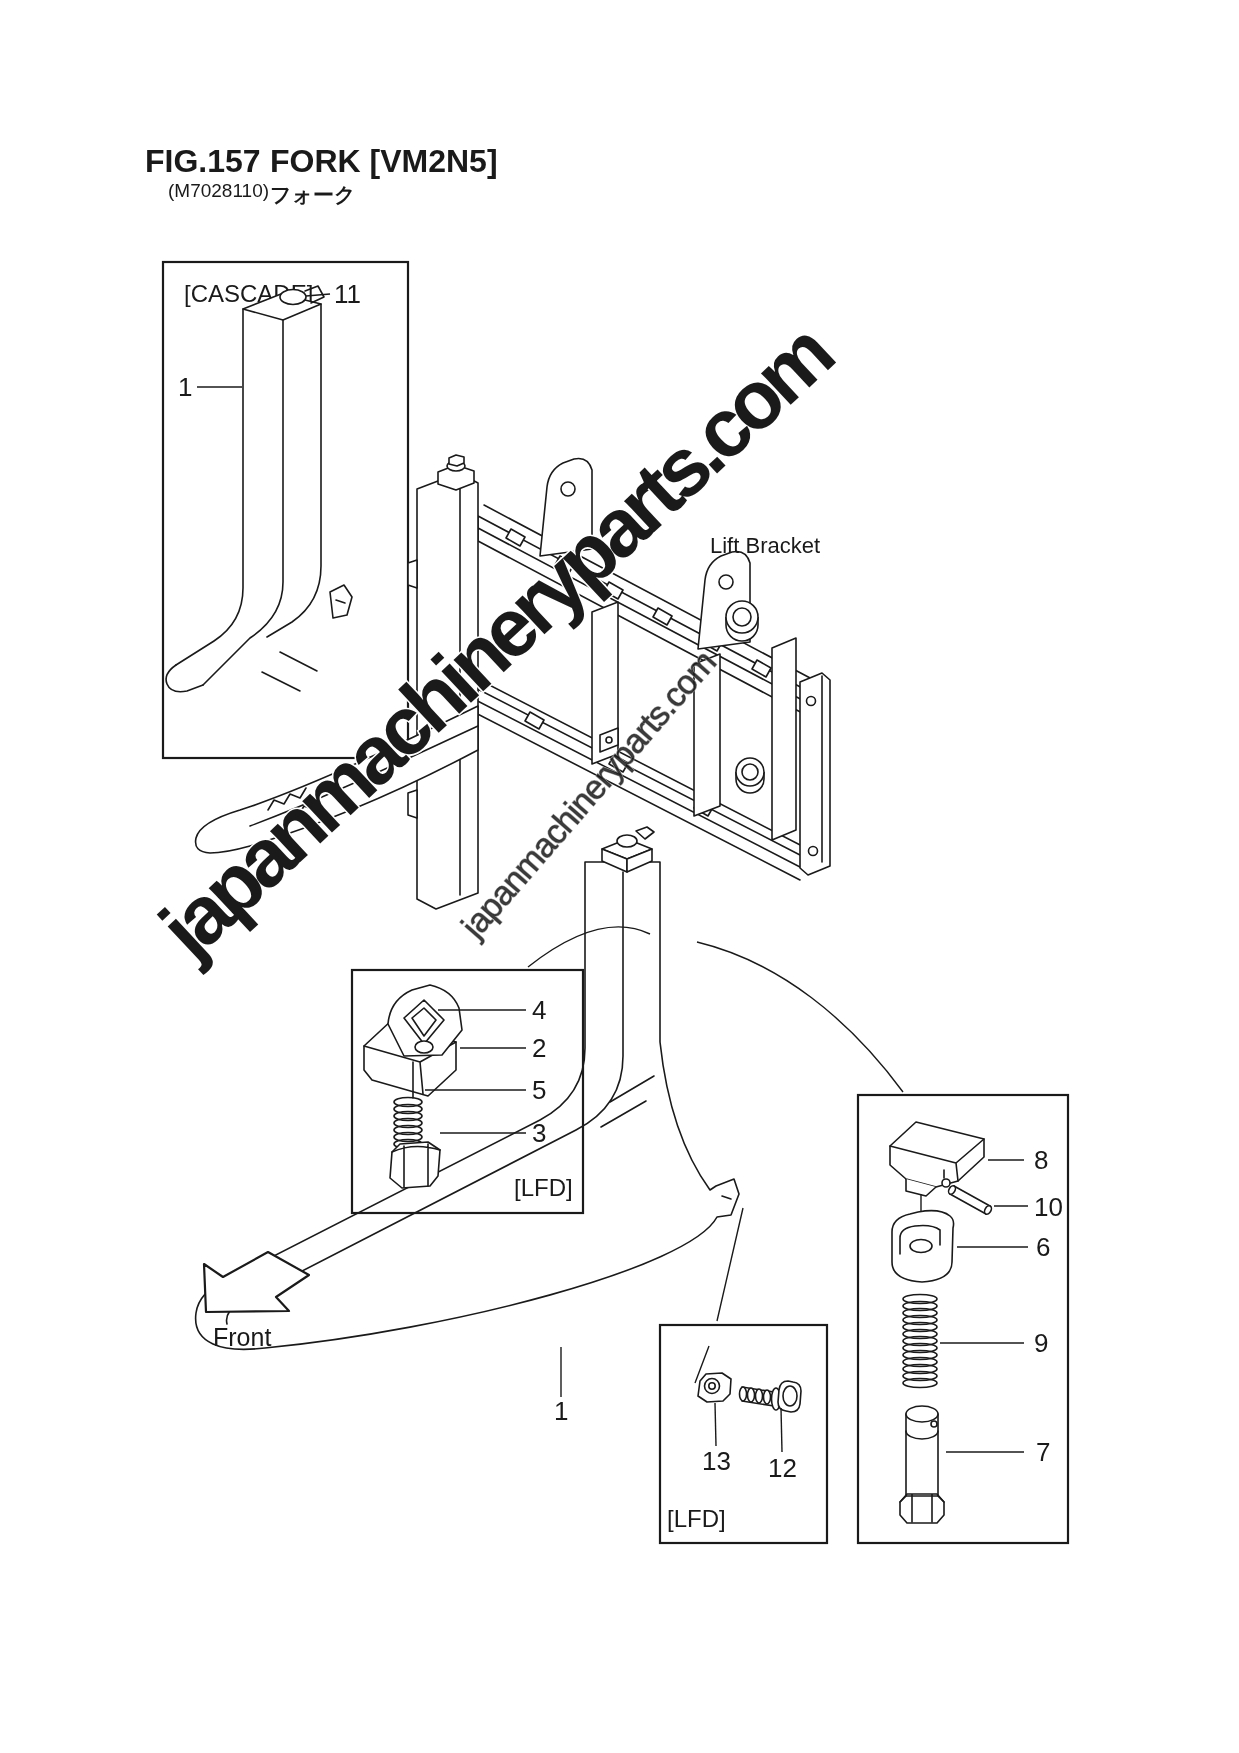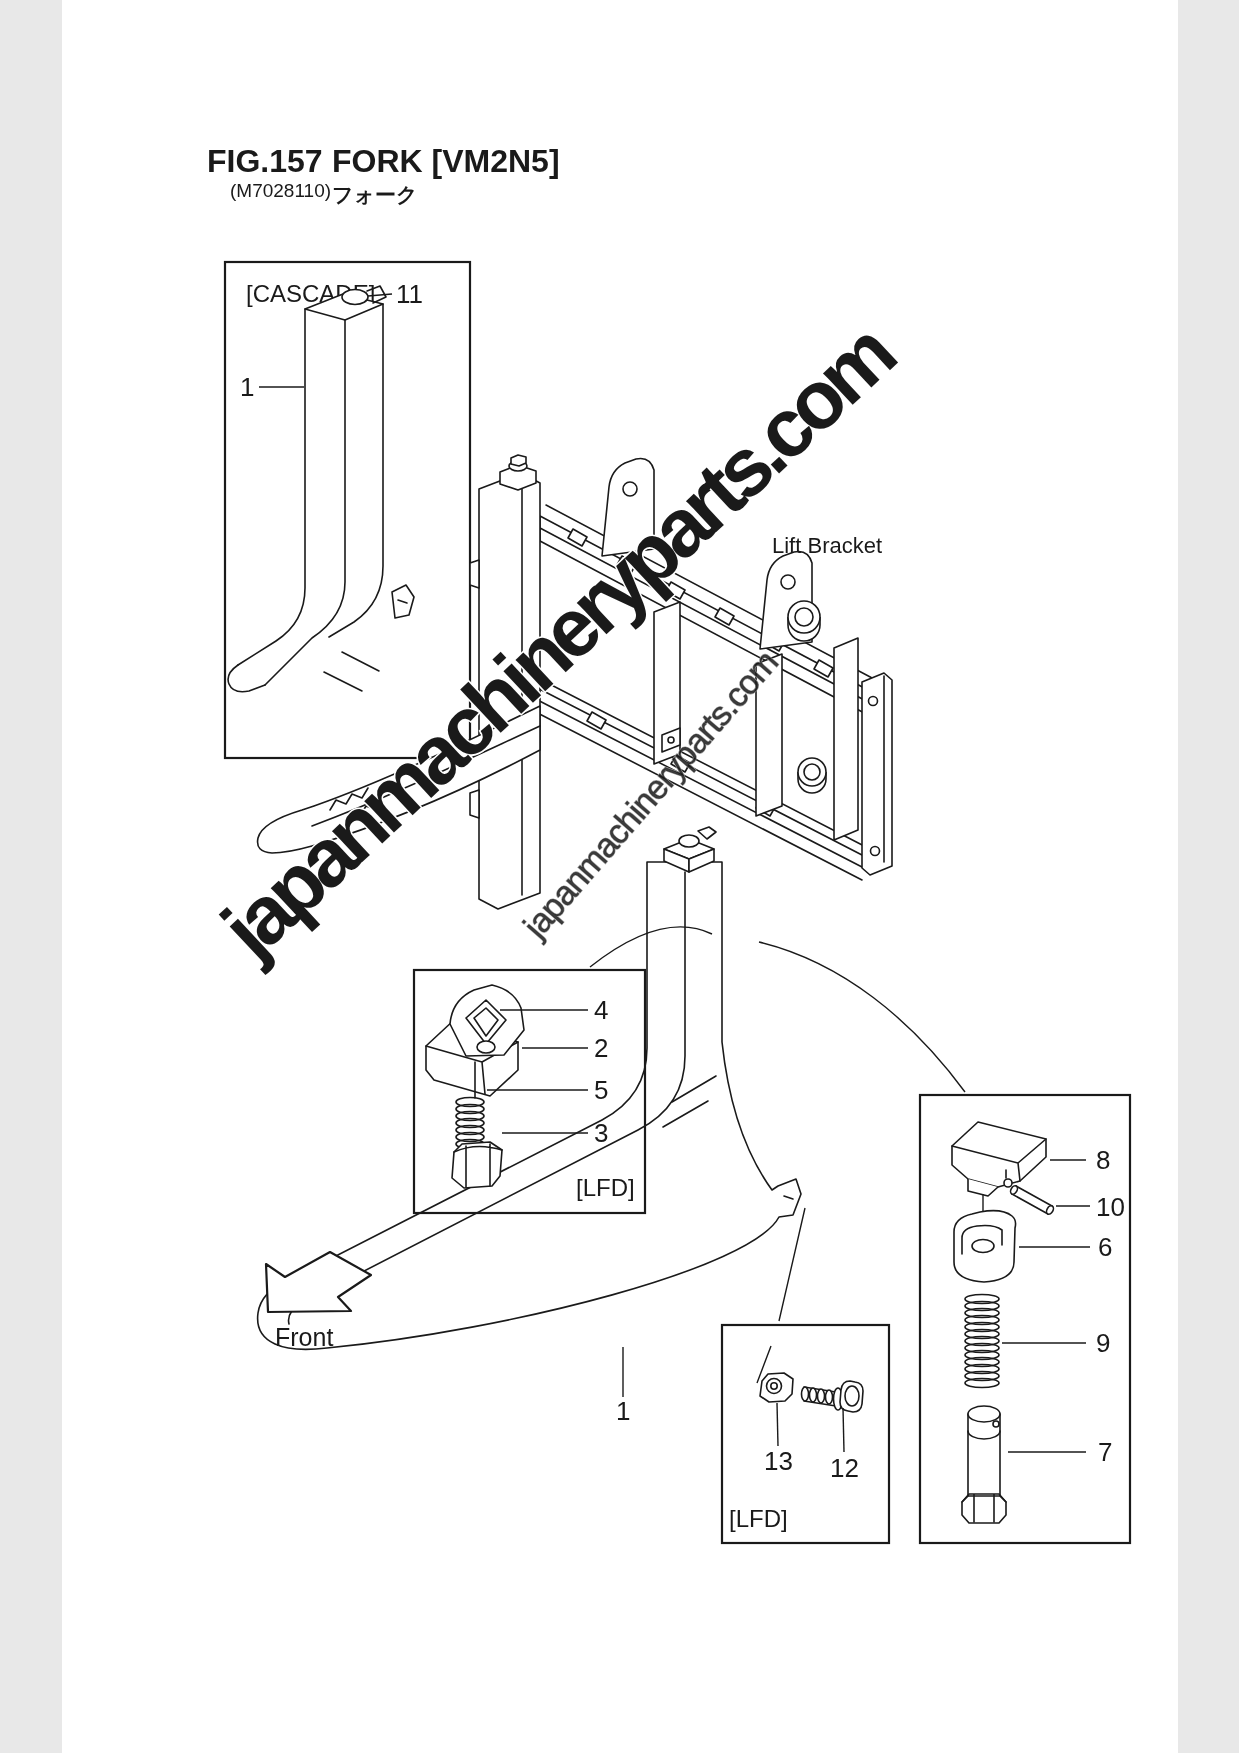--- a/index.html
+++ b/index.html
@@ -1,16 +1,16 @@
 <!DOCTYPE html>
 <html><head>
 <meta charset="utf-8">
 <style>
   html,body{margin:0;padding:0;background:#e8e8e8;}
-  .page{position:relative;width:1116px;height:1753px;background:#ffffff;margin:0 auto;
+  .page{position:relative;width:1239px;height:1753px;background:#ffffff;margin:0 auto;
         font-family:"Liberation Sans", sans-serif;overflow:hidden;}
   svg{position:absolute;left:0;top:0;}
   svg text{font-family:"Liberation Sans", sans-serif;fill:#1a1a1a;}
   .t-fig{font-size:32px;font-weight:bold;}
   .t-code{font-size:19px;}
   .t-jp{font-size:21px;font-weight:bold;}
   .t-box{font-size:24px;}
   .t-callout{font-size:26px;}
   .t-note{font-size:22px;}
   .t-front{font-size:25px;}

